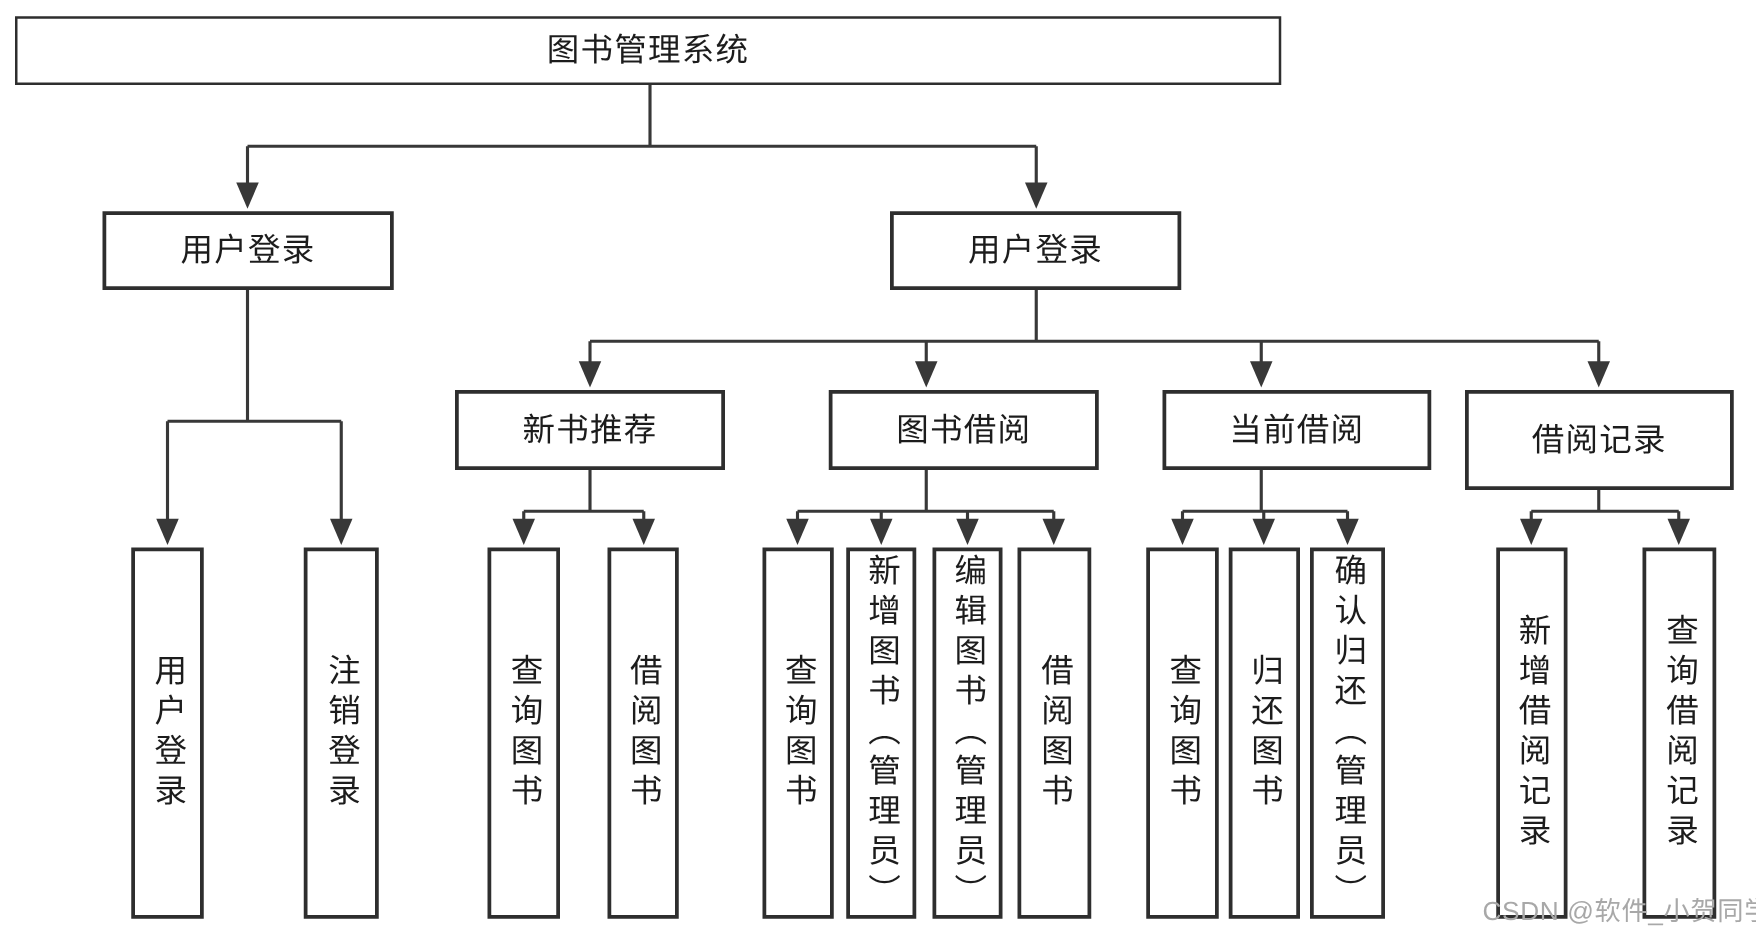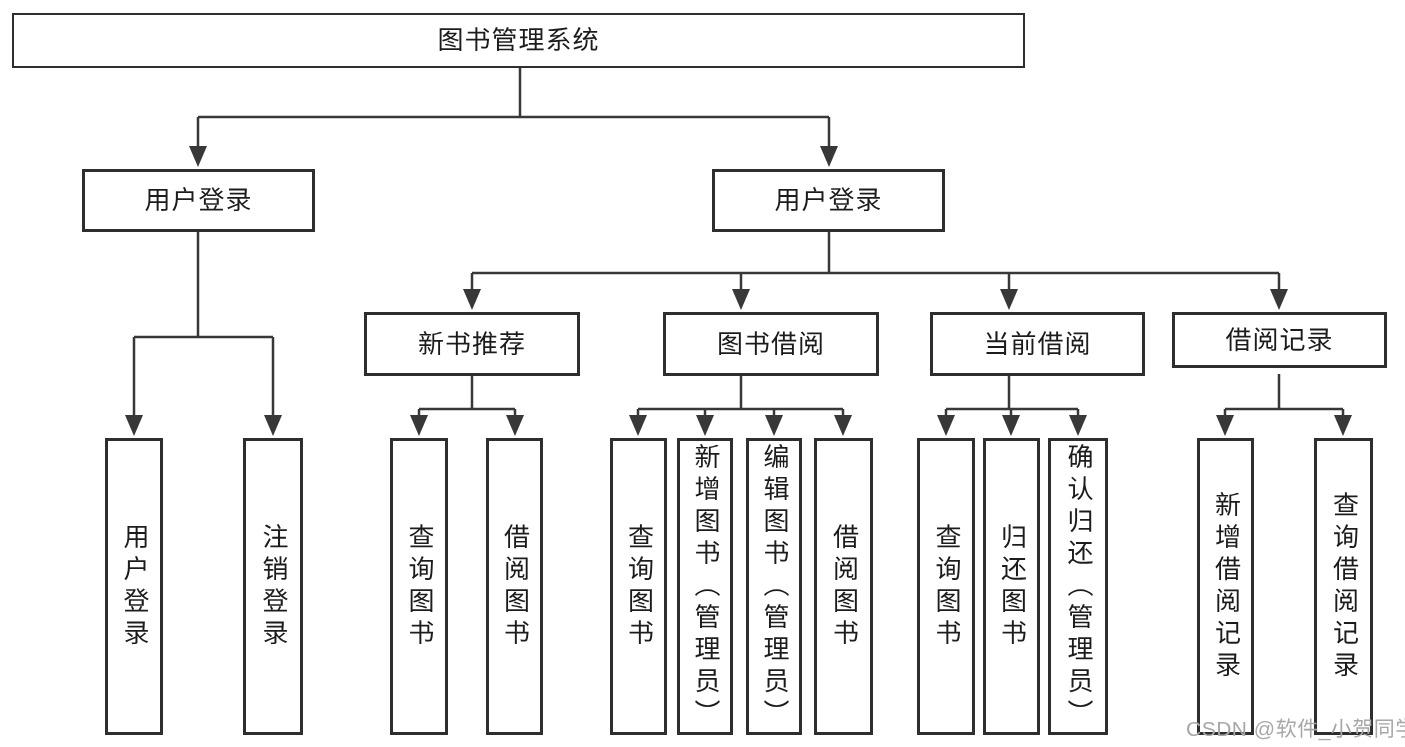--- a/index.html
+++ b/index.html
@@ -100,21 +100,21 @@
 
   <div class="box" style="left:364px; top:312px; width:216px; height:64px;align-items:center;">
     <span class="label">新书推荐</span>
   </div>
   <div class="box" style="left:663px; top:312px; width:216px; height:64px;">
     <span class="label">图书借阅</span>
   </div>
   <div class="box" style="left:902px; top:312px; width:215px; height:64px;margin-left:28px;">
     <span class="label">当前借阅</span>
   </div>
-  <div class="box" style="left:1172px; top:312px; width:215px; height:56px;">
+  <div class="box" style="left:1172px; top:312px; width:215px; height:80px;">
     <span class="label">借阅记录</span>
   </div>
 
   <div class="box vbox" style="left:105px; top:438px; width:58px; height:297px;">
     <span class="label">用户登录</span>
   </div>
   <div class="box vbox" style="left:243px; top:438px; width:60px; height:297px;">
     <span class="label">注销登录</span>
   </div>
 

